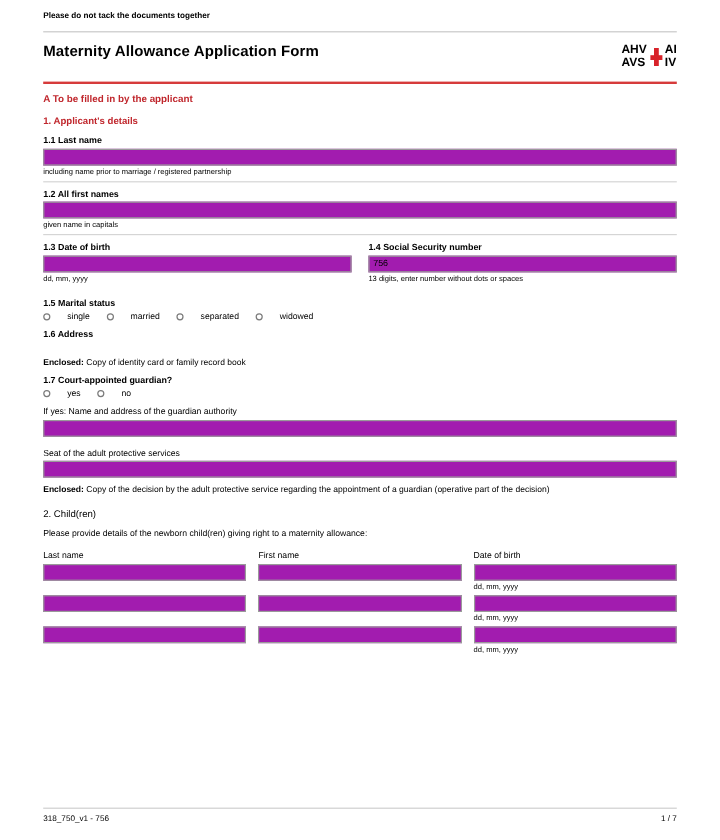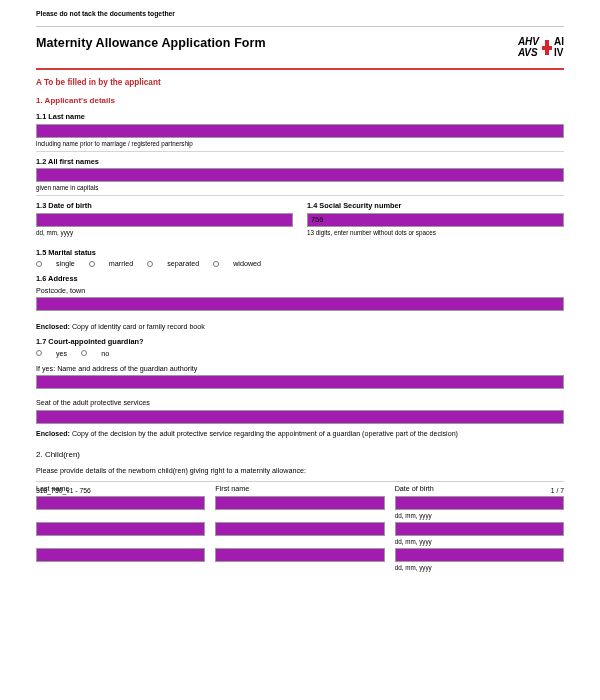--- a/index.html
+++ b/index.html
@@ -12,21 +12,21 @@
     width: 600px;
     height: 700px;
     font-family: "Liberation Sans", sans-serif;
     color: #000;
     font-size: 7.5px;
     position: relative;
     overflow: hidden;
   }
   .page {
     width: 600px;
-    height: 508px;
+    height: 700px;
     padding: 10px 36px 0 36px;
     position: relative;
   }
   .topnote {
     font-size: 6.8px;
     font-weight: bold;
     margin-bottom: 9px;
   }
   .titlebar {
     display: flex;
@@ -47,21 +47,20 @@
     gap: 2px;
     margin-top: 1px;
   }
   .logo-left {
     font-family: "Liberation Sans", sans-serif;
     font-weight: bold;
     font-size: 10px;
     line-height: 10.5px;
     text-align: left;
     color: #000;
-    font-style: italic;
   }
   .logo-cross {
     position: relative;
     width: 11px;
     height: 21px;
   }
   .logo-cross:before, .logo-cross:after {
     content: "";
     position: absolute;
     background: #d8232a;
@@ -263,24 +262,20 @@
     <label class="radio">
       <span class="rc"></span>
       <span>widowed</span>
     </label>
   </div>
 
   <div class="spacer6"></div>
 
   <div class="fl">1.6 Address</div>
   <div class="row2">
-    <div class="col">
-      <div class="fl-plain">Postcode, town</div>
-      <div class="inputbox"></div>
-    </div>
   </div>
   <div class="spacer6"></div>
 
   <div class="enclosed">
     <b>Enclosed:</b>
     <span>Copy of identity card or family record book</span>
   </div>
 
   <div class="spacer6"></div>
 

